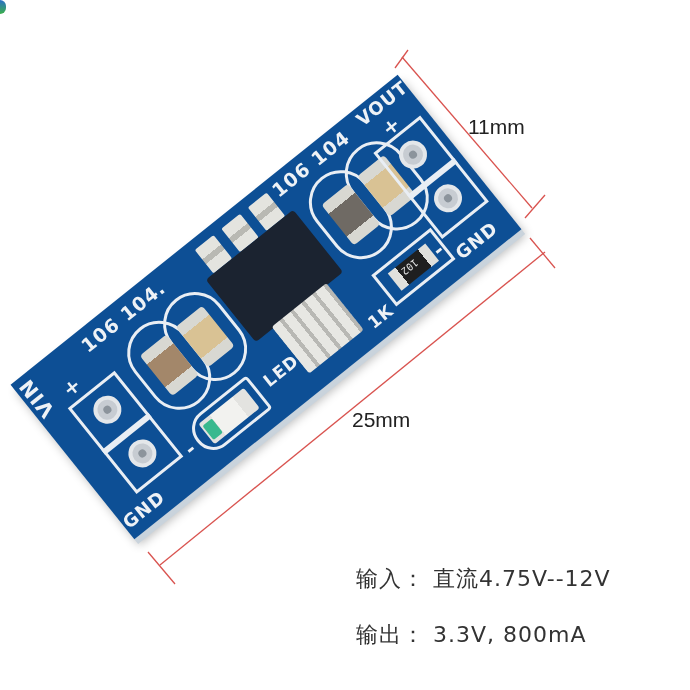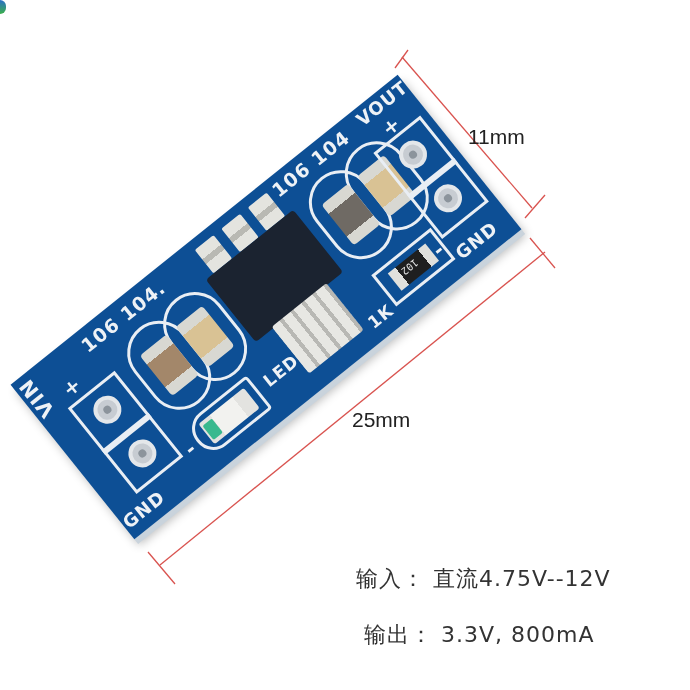--- a/index.html
+++ b/index.html
@@ -95,18 +95,18 @@
     <span class="silk-text" style="left:436px; top:2px; font-size:18px;">VOUT</span>
     <span class="silk-text" style="left:450px; top:24px;">+</span>
     <div class="silk" style="left:428px; top:46px; width:60px; height:110px;"></div>
     <div class="silk" style="left:428px; top:100px; width:60px; height:3px;"></div>
     <div class="pad" style="left:444px; top:58px;"></div>
     <div class="pad" style="left:444px; top:114px;"></div>
     <span class="silk-text" style="left:414px; top:150px;">-</span>
     <span class="silk-text" style="left:430px; top:168px; font-size:18px;">GND</span>
   </div>
 
-  <div class="dim-label" style="left:468px; top:125px;">11mm</div>
+  <div class="dim-label" style="left:468px; top:115px;">11mm</div>
   <div class="dim-label" style="left:352px; top:408px;">25mm</div>
 
   <div class="spec" style="left:356px; top:564px;text-align:center;">输入： 直流4.75V--12V</div>
-  <div class="spec" style="left:364px; top:620px;">输出： 3.3V, 800mA</div>
+  <div class="spec" style="left:356px; top:620px;">输出： 3.3V, 800mA</div>
 </div>
 
 </body></html>

